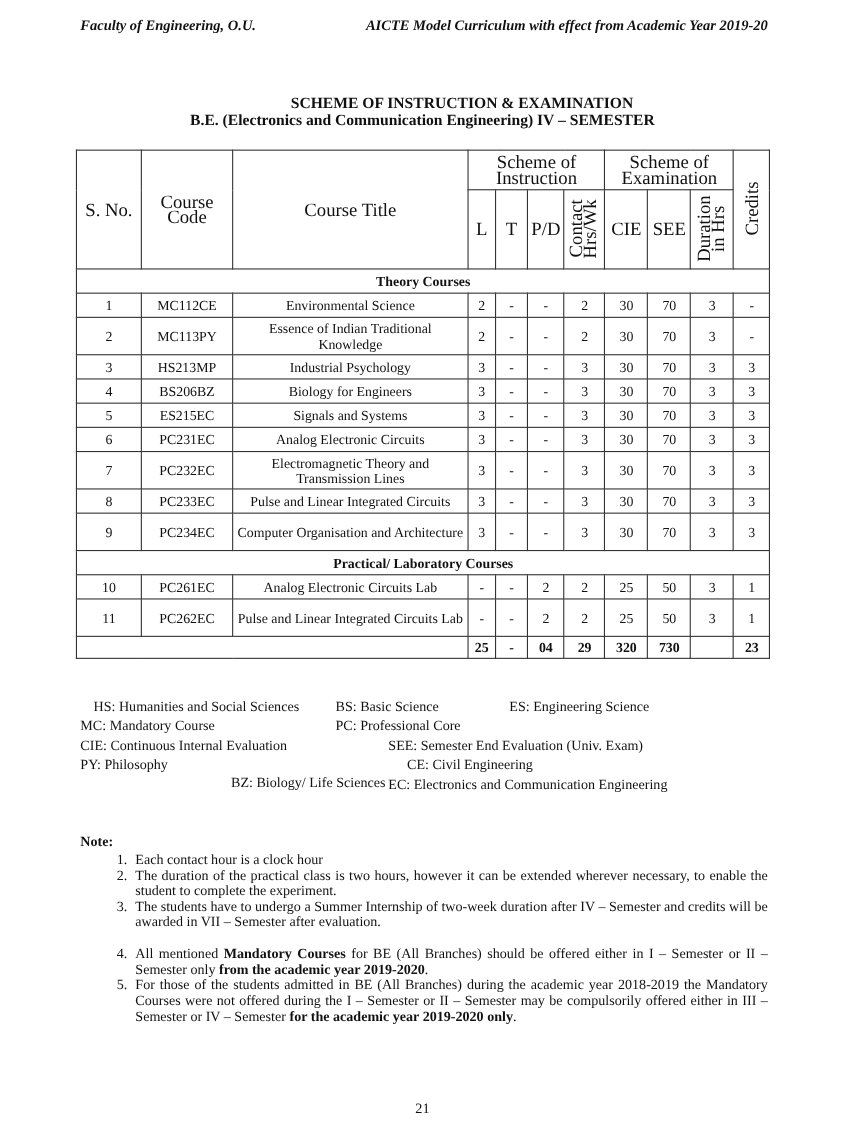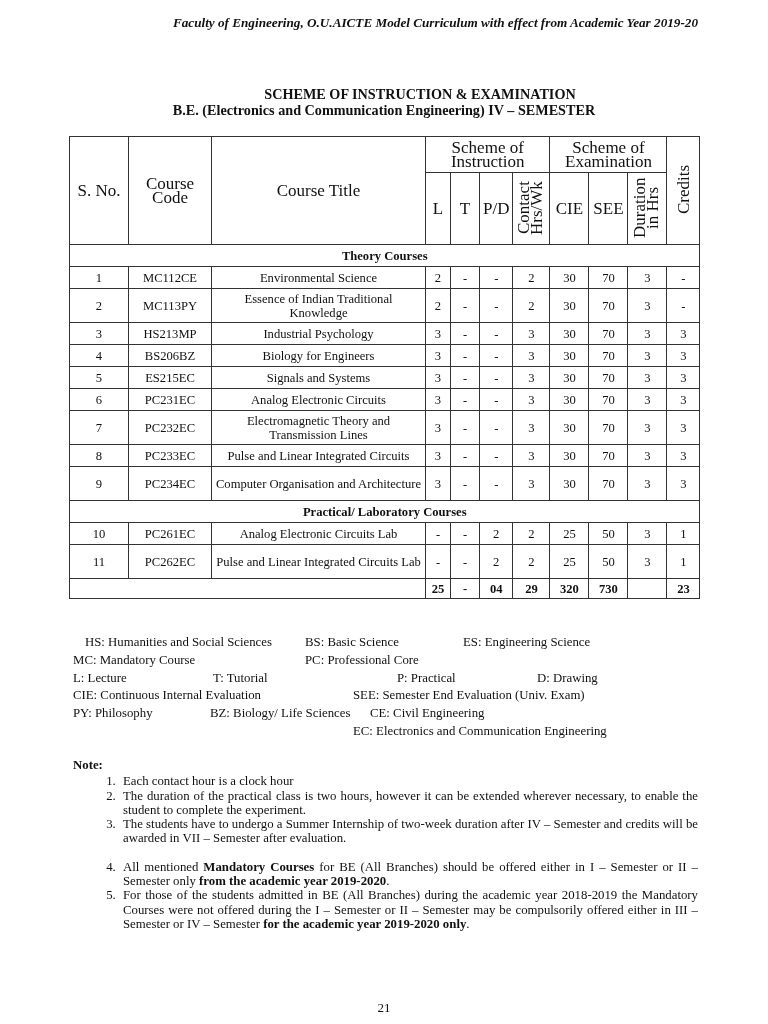--- a/index.html
+++ b/index.html
@@ -1,19 +1,19 @@
 <!DOCTYPE html>
 <html><head>
 <meta charset="utf-8">
 <style>
   html, body { margin:0; padding:0; background:#ffffff; }
   body { width:768px; height:1024px; position:relative; overflow:hidden;
          font-family:"Liberation Serif","DejaVu Serif",serif; color:#111; }
   .hdr { position:absolute; top:15px; left:73px; width:625px; font-style:italic; font-weight:bold;
-         font-size:13.2px; display:flex; justify-content:flex-end; }
+         font-size:13.2px; display:flex; justify-content:space-between; }
   .title { position:absolute; left:0; width:768px; text-align:center; font-weight:bold; font-size:14.2px; }
   .t1 { top:86px;padding-left:36px; } .t2 { top:102px; }
   table.scheme { position:absolute; top:136px; left:69px; border-collapse:collapse;
          font-size:12.6px; table-layout:fixed; }
   table.scheme td, table.scheme th { border:1px solid #333; padding:0 3px; text-align:center;
          vertical-align:middle; line-height:14px; }
   table.scheme th { font-weight:normal; font-size:17px; }
   td.ttl { text-align:left; }
   td.sec { text-align:left; font-weight:bold; padding-left:3px; }
   .vert { writing-mode:vertical-rl; transform:rotate(180deg); display:inline-block;
@@ -243,32 +243,26 @@
     <div class="row">
       <span style="left: 0px; margin-left: 12px;">HS: Humanities and Social Sciences</span>
       <span style="left: 232px;">BS: Basic Science</span>
       <span style="left: 390px;">ES: Engineering Science</span>
     </div>
     <div class="row">
       <span style="left: 0px;">MC: Mandatory Course</span>
       <span style="left: 232px;">PC: Professional Core</span>
     </div>
     <div class="row">
-      <span style="left: 0px;">L: Lecture</span>
-      <span style="left: 140px;">T: Tutorial</span>
-      <span style="left: 324px;">P: Practical</span>
-      <span style="left: 464px;">D: Drawing</span>
-    </div>
-    <div class="row">
       <span style="left: 0px;">CIE: Continuous Internal Evaluation</span>
       <span style="left: 280px;">SEE: Semester End Evaluation (Univ. Exam)</span>
     </div>
     <div class="row">
       <span style="left: 0px;">PY: Philosophy</span>
-      <span style="left: 137px;">BZ: Biology/ Life Sciences</span>
+      <span style="left: 137px; margin-top: 16px;">BZ: Biology/ Life Sciences</span>
       <span style="left: 297px;">CE: Civil Engineering</span>
     </div>
     <div class="row">
       <span style="left: 280px;">EC: Electronics and Communication Engineering</span>
     </div>
   </div>
 
 <div class="notes">
   <div class="nh">Note:</div>
   <ol id="notes-list">

